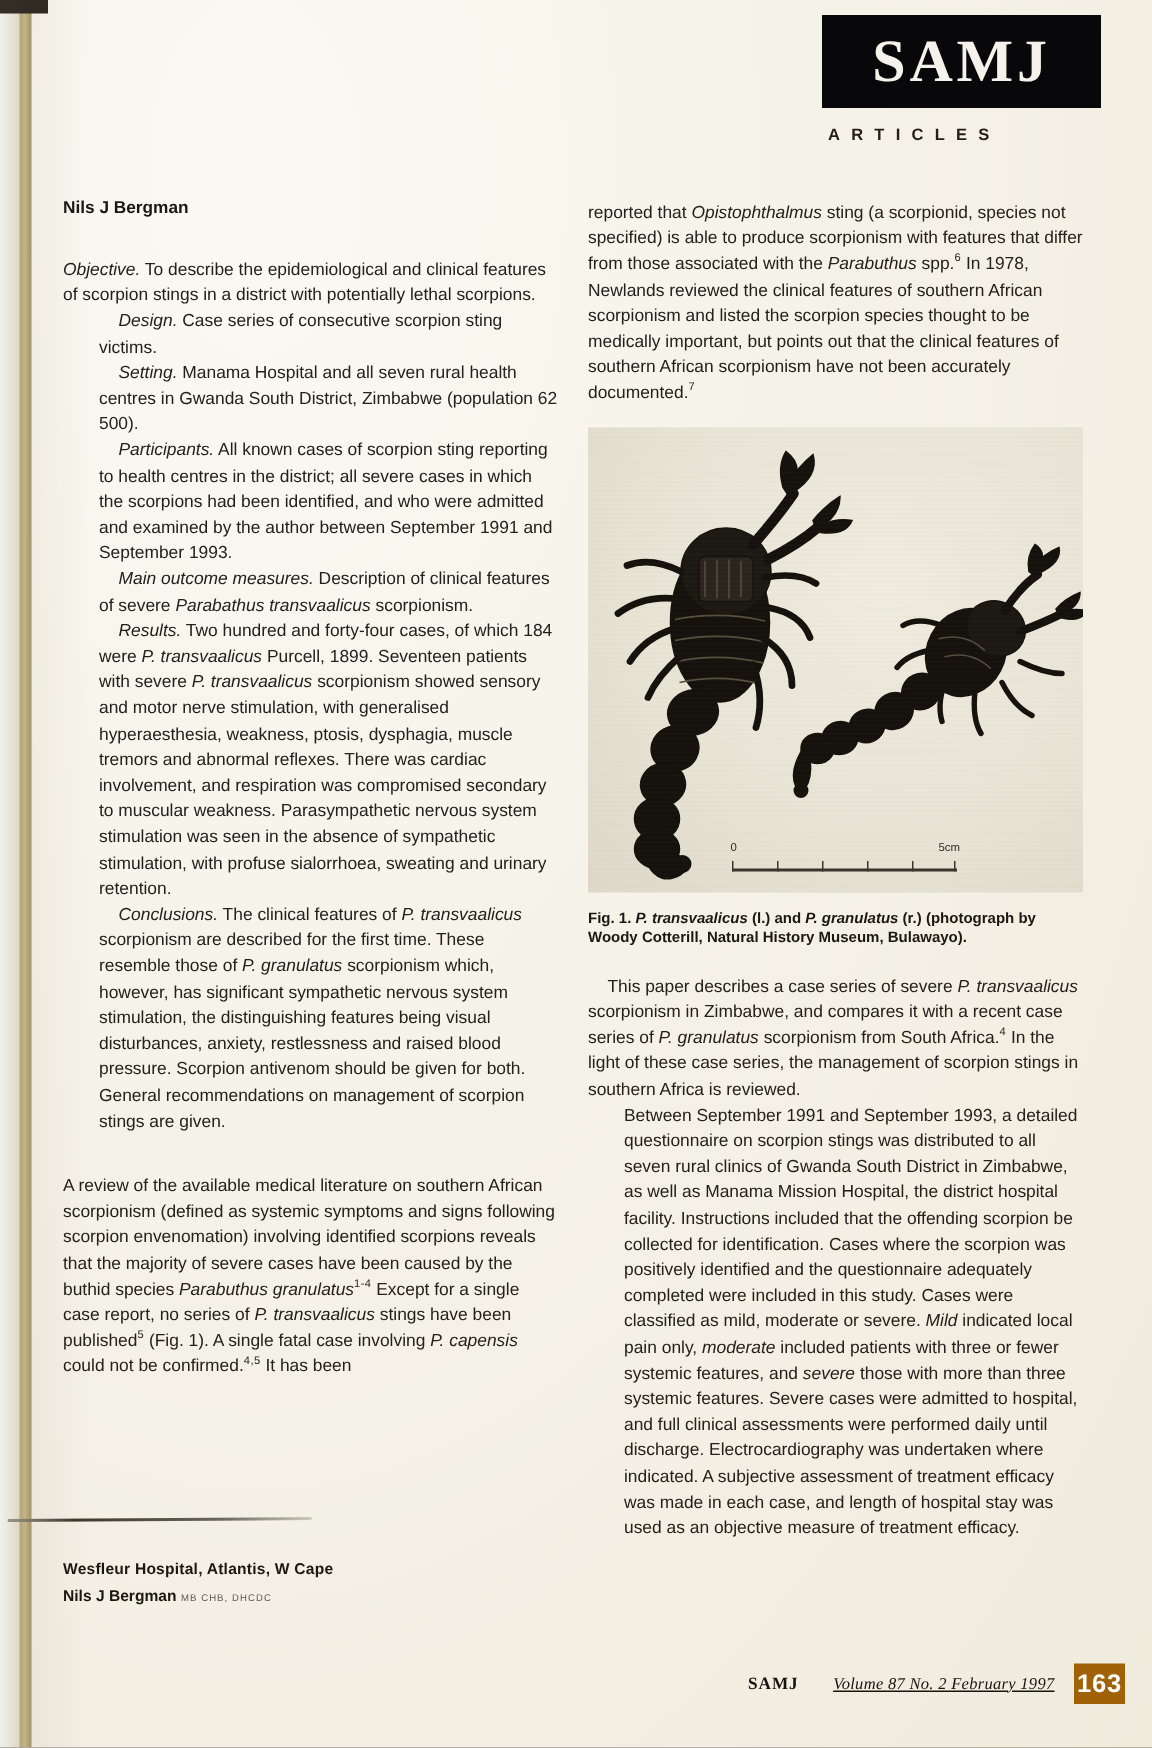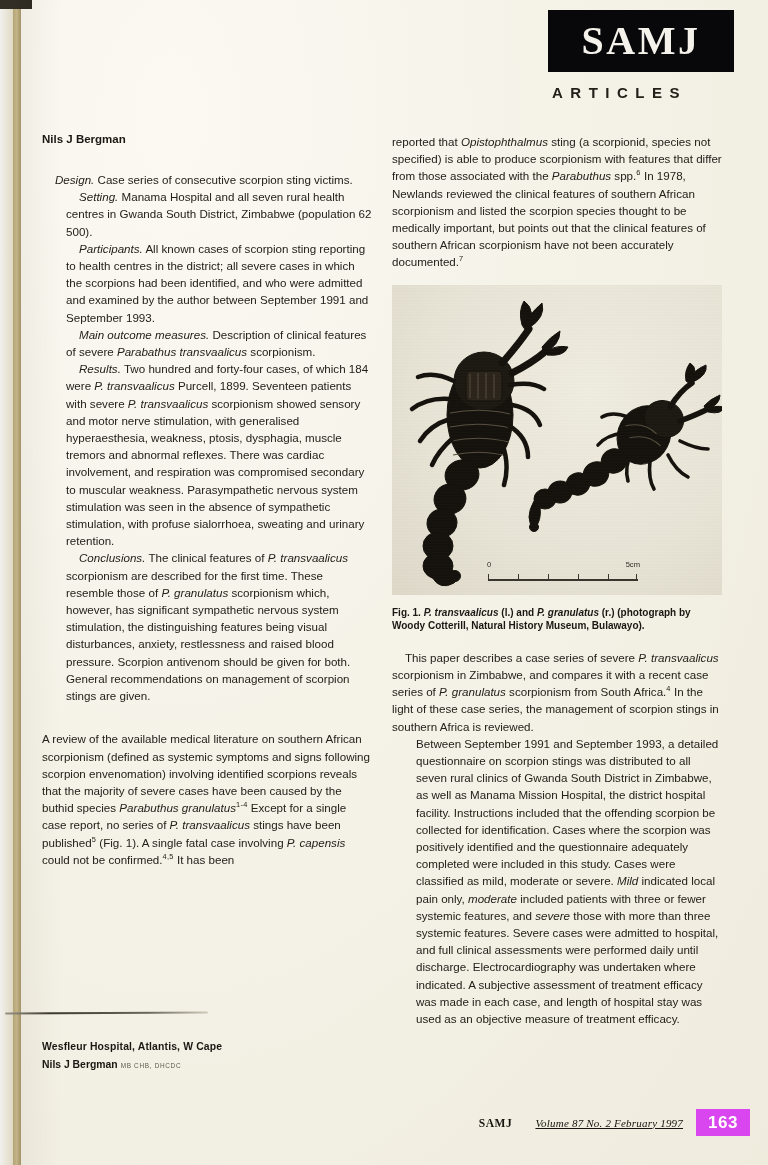--- a/index.html
+++ b/index.html
@@ -48,21 +48,21 @@
     width: 186px; height: 62px; background: #08070a;
     display: flex; align-items: center; justify-content: center;
   }
   .samj-box span {
     font-family: "Liberation Serif", serif;
     color: #f4f2ea; font-size: 40px; font-weight: 700;
     letter-spacing: 2.5px; line-height: 1;
   }
   .articles-word {
     margin-top: 12px; margin-left: 4px;
-    font-size: 15px; font-weight: 700; letter-spacing: 7.5px;
+    font-size: 11px; font-weight: 700; letter-spacing: 7.5px;
     color: #242019;
   }
 
   
   .col { position: absolute; width: 330px; }
   .col-left  { left: 42px; top: 133px; }
   .col-right { left: 392px; top: 133px; }
 
   h1.title {
     margin: 0 0 20px 0;
@@ -170,22 +170,22 @@
   .footer .samj {
     font-family: "Liberation Serif", serif;
     font-size: 11.5px; font-weight: 700; letter-spacing: 0.6px; color: #16140f;
   }
   .footer .issue {
     font-family: "Liberation Serif", serif;
     font-style: italic; font-size: 11px; color: #16140f;
     margin-left: 23px; letter-spacing: 0.2px; text-decoration: underline;
   }
   .footer .pagebox {
-    margin-left: 13px; background: #d946ef; color: #fff;
-    width: 54px; height: 27px; display: flex; align-items: center;
+    margin-left: 13px; background: #a16207; color: #fff;
+    width: 34px; height: 27px; display: flex; align-items: center;
     justify-content: center;
     font-size: 17px; font-weight: 700; letter-spacing: 0.5px;
   }
 </style>
 </head>
 <body>
 
 <div class="page">
 
   <div class="page-tone"></div>
@@ -202,20 +202,21 @@
       </div>
       <div class="articles-word">ARTICLES</div>
     </div>
 
     <div class="col col-left">
 
       <div class="byline">Nils J Bergman</div>
 
       <div class="abstract">
 
+        <p class="body"><em>Objective.</em><span> To describe the epidemiological and clinical features of scorpion stings in a district with potentially lethal scorpions.</span></p>
 
         <p class="body indent"><em>Design.</em><span> Case series of consecutive scorpion sting victims.</span></p>
 
         <p class="body indent"><em>Setting.</em><span> Manama Hospital and all seven rural health centres in Gwanda South District, Zimbabwe (population 62 500).</span></p>
 
         <p class="body indent"><em>Participants.</em><span> All known cases of scorpion sting reporting to health centres in the district; all severe cases in which the scorpions had been identified, and who were admitted and examined by the author between September 1991 and September 1993.</span></p>
 
         <p class="body indent"><em>Main outcome measures.</em><span> Description of clinical features of severe </span><em>Parabathus transvaalicus</em><span> scorpionism.</span></p>
 
         <p class="body indent"><em>Results.</em><span> Two hundred and forty-four cases, of which 184 were </span><em>P. transvaalicus</em><span> Purcell, 1899. Seventeen patients with severe </span><em>P. transvaalicus</em><span> scorpionism showed sensory and motor nerve stimulation, with generalised hyperaesthesia, weakness, ptosis, dysphagia, muscle tremors and abnormal reflexes. There was cardiac involvement, and respiration was compromised secondary to muscular weakness. Parasympathetic nervous system stimulation was seen in the absence of sympathetic stimulation, with profuse sialorrhoea, sweating and urinary retention.</span></p>

